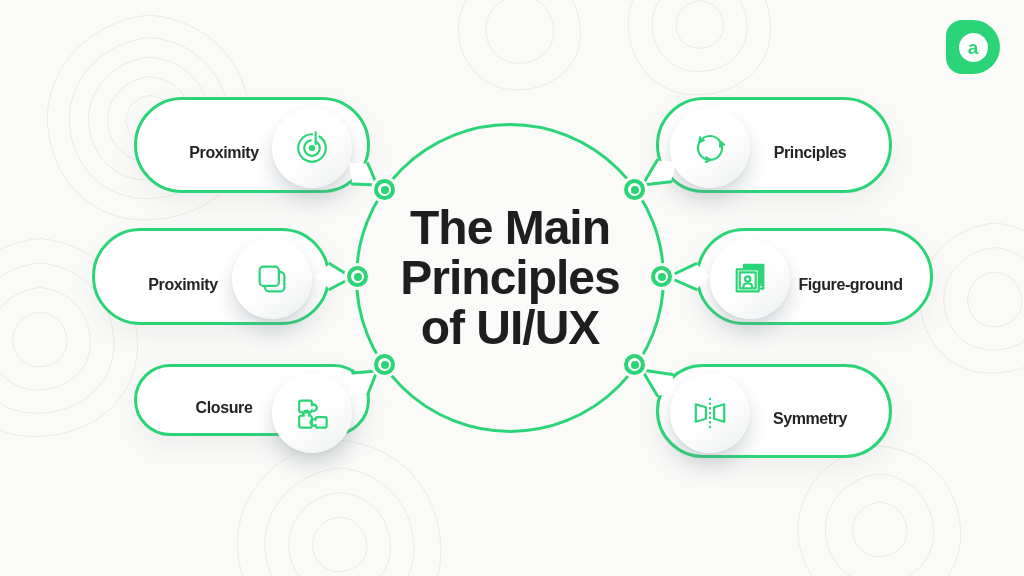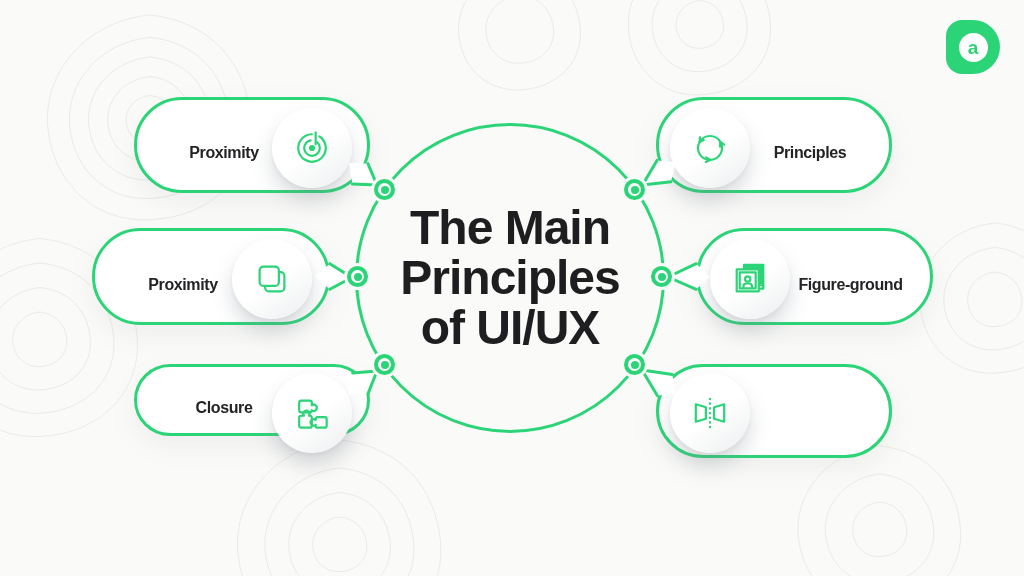--- a/index.html
+++ b/index.html
@@ -182,20 +182,21 @@
         </g>
         <rect class="sa-white" stroke-width="2.2" x="9.5" y="13.5" width="24" height="24"></rect>
         <rect class="sa" stroke-width="1.6" x="12.8" y="16.8" width="17.4" height="17.4"></rect>
         <circle class="sa" stroke-width="2" cx="21.5" cy="24" r="2.9"></circle>
         <path class="sa" stroke-width="2" d="M16.8 33.2 V32.4 Q16.8 28.9 20.2 28.9 H22.8 Q26.2 28.9 26.2 32.4 V33.2"></path>
       </svg>
     </div>
   </div>
 
   <div class="pill right short" style="left:656px;top:364px;width:236px;height:94px">
+    <div class="pill-label">Symmetry</div>
     <div class="icon-disc">
       <svg width="44" height="44" viewBox="0 0 48 48">
         <path class="sa" d="M8.5 14.5 L19.5 17.8 V30.2 L8.5 33.5 Z"></path>
         <path class="sa" d="M39.5 14.5 L28.5 17.8 V30.2 L39.5 33.5 Z"></path>
         <path class="sa" stroke-width="2.8" stroke-dasharray="0.5 4.6" d="M24 8.5 V39.5"></path>
       </svg>
     </div>
   </div>
 
   <svg class="tails" viewBox="0 0 1024 576">

